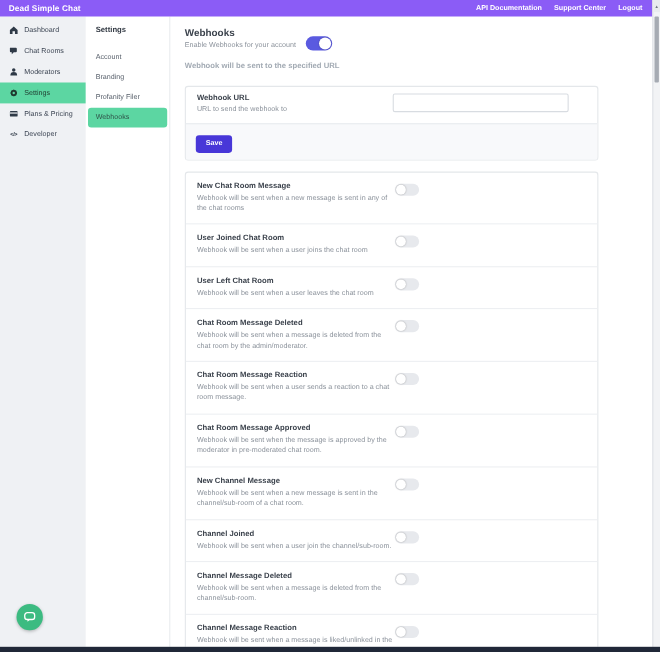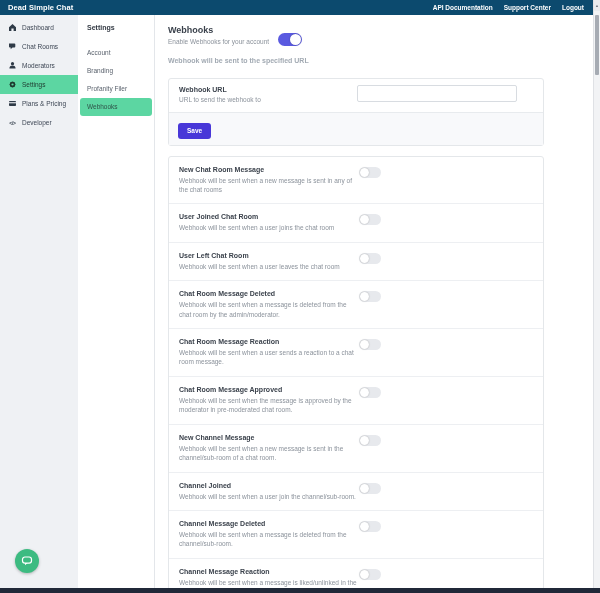--- a/index.html
+++ b/index.html
@@ -8,21 +8,21 @@
     position: relative;
     font-family: "Liberation Sans", sans-serif;
     background: #fff;
     overflow: hidden;
     cursor: default;
   }
 
   
   .topbar {
     position: absolute; top:0; left:0; width:600px; height:15px;
-    background:#0c4a6e; display:flex; align-items:center;
+    background:#8b5cf6; display:flex; align-items:center;
     padding:0 16px 0 8px; z-index:5;
   }
   .brand { color:#fff; font-weight:bold; font-size:7.5px; letter-spacing:.1px; }
   .top-links { margin-left:auto; display:flex; gap:11px; }
   .top-link { color:#fff; font-size:6.5px; font-weight:bold; text-decoration:none; }
 
   
   .sidebar {
     position:absolute; top:15px; left:0; width:78px; bottom:5px;
     background:#eff1f4; padding-top:3px;

